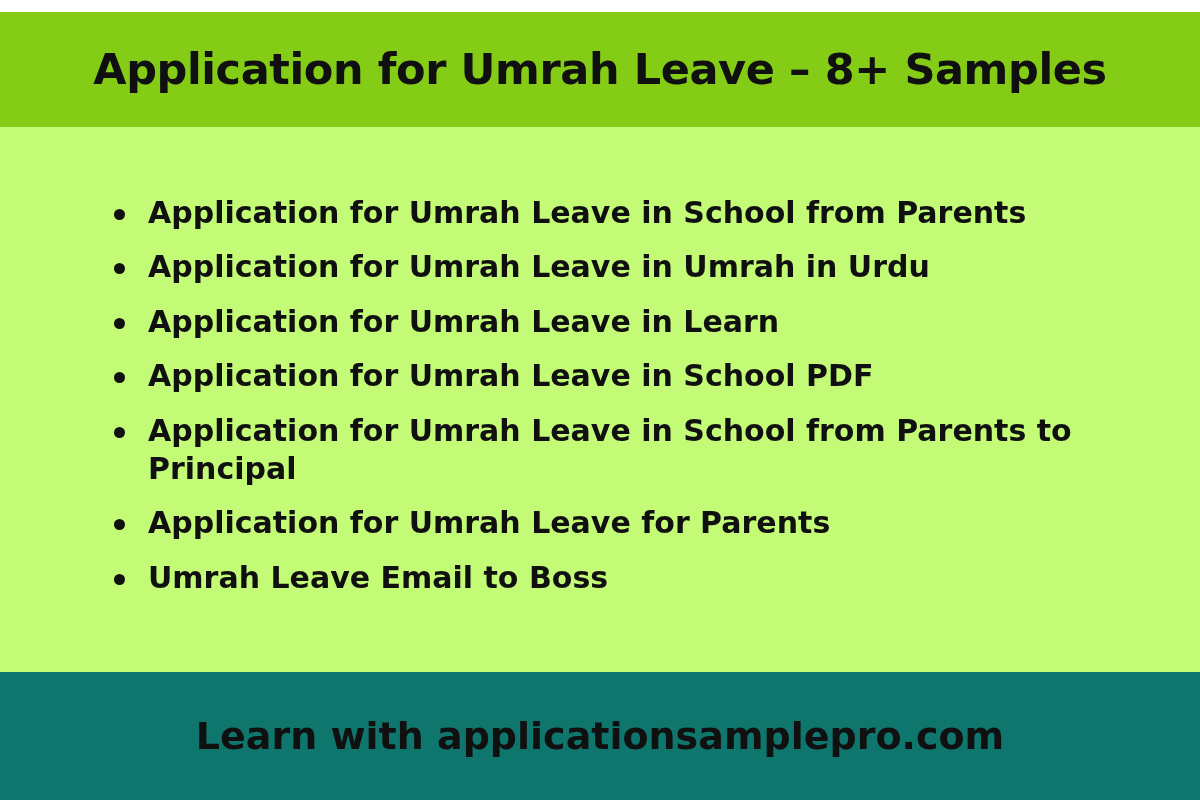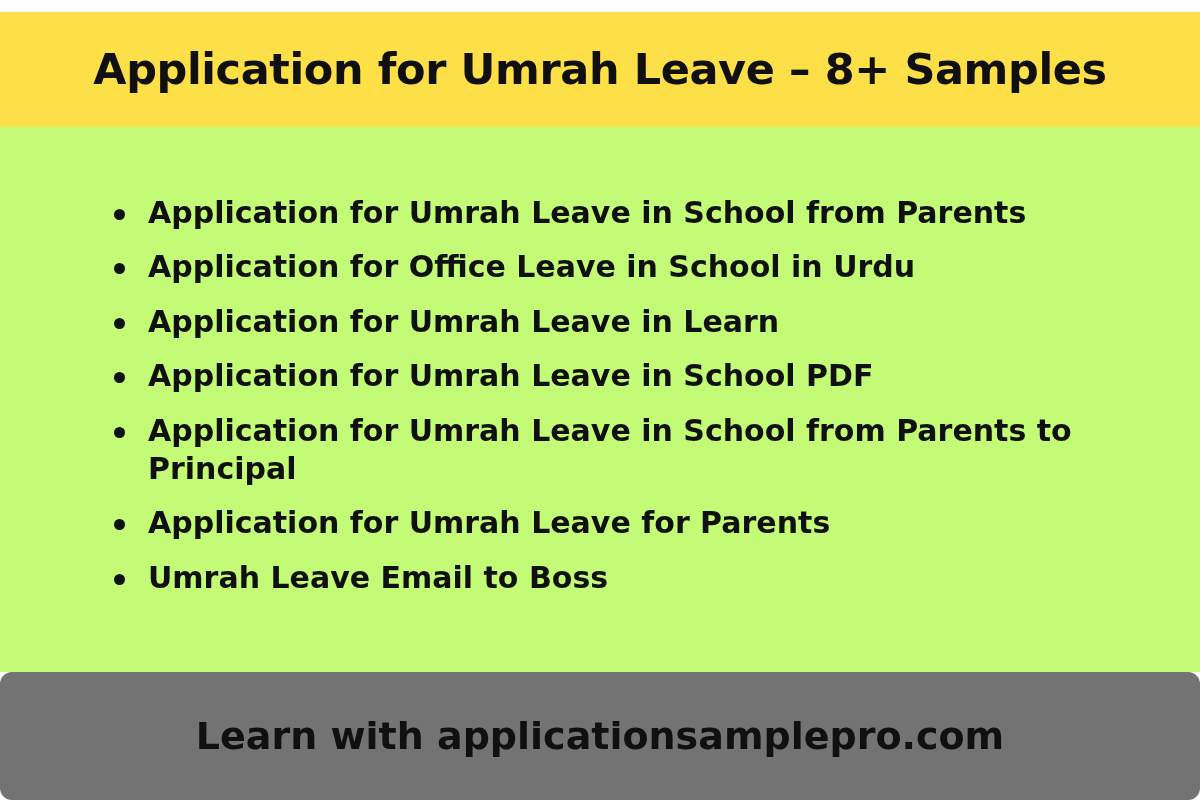--- a/index.html
+++ b/index.html
@@ -20,21 +20,21 @@
     display: flex;
     flex-direction: column;
     box-sizing: border-box;
   }
   .spacer-top {
     height: 12px;
     background: #ffffff;
     flex: 0 0 auto;
   }
   .header-band {
-    background: #fde047;
+    background: #84cc16;
     flex: 0 0 auto;
     height: 115px;
     display: flex;
     align-items: center;
     justify-content: center;
   }
   .header-title {
     font-size: 43px;
     font-weight: bold;
     color: #101010;
@@ -70,27 +70,26 @@
     content: "";
     position: absolute;
     left: 4px;
     top: 15px;
     width: 11px;
     height: 11px;
     background: #101010;
     border-radius: 50%;
   }
   .footer-band {
-    background: #737373;
+    background: #0f766e;
     flex: 0 0 auto;
     height: 128px;
     display: flex;
     align-items: center;
     justify-content: center;
-    border-radius: 12px;
   }
   .footer-text {
     font-size: 38px;
     font-weight: bold;
     color: #101010;
     text-align: center;
     font-family: "DejaVu Sans", sans-serif;
   }
 </style>
 </head>
@@ -100,21 +99,21 @@
 
   <div class="spacer-top"></div>
 
   <div class="header-band">
     <h1 class="header-title">Application for Umrah Leave – 8+ Samples</h1>
   </div>
 
   <div class="body-band">
     <ul class="sample-list">
       <li>Application for Umrah Leave in School from Parents</li>
-      <li>Application for Office Leave in School in Urdu</li>
+      <li>Application for Umrah Leave in Umrah in Urdu</li>
       <li>Application for Umrah Leave in Learn</li>
       <li>Application for Umrah Leave in School PDF</li>
       <li>Application for Umrah Leave in School from Parents to Principal</li>
       <li>Application for Umrah Leave for Parents</li>
       <li> Umrah Leave Email to Boss</li>
     </ul>
   </div>
 
   <div class="footer-band">
     <div class="footer-text">Learn with applicationsamplepro.com</div>

